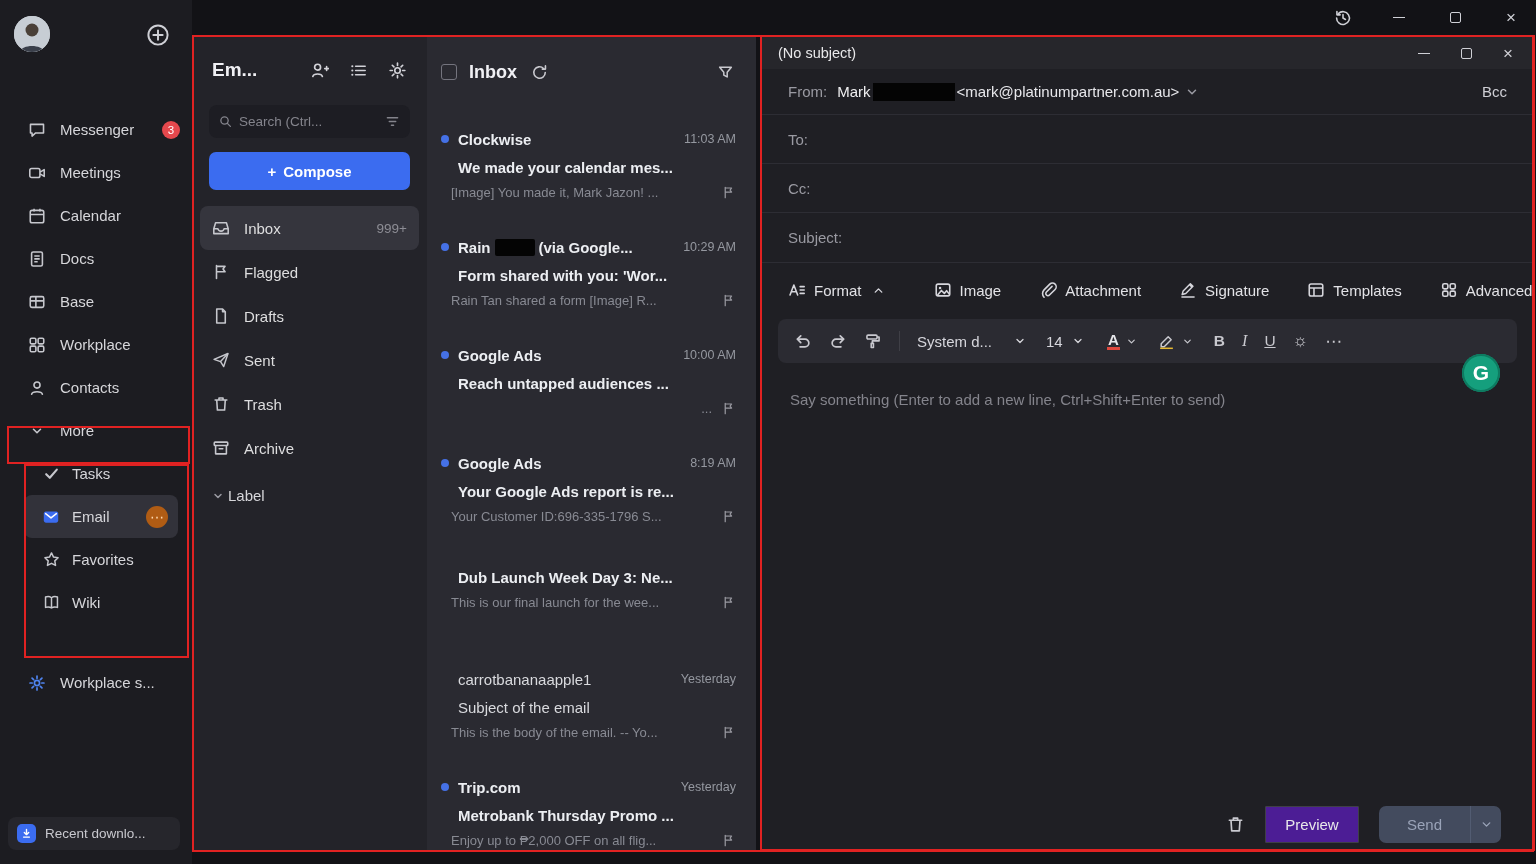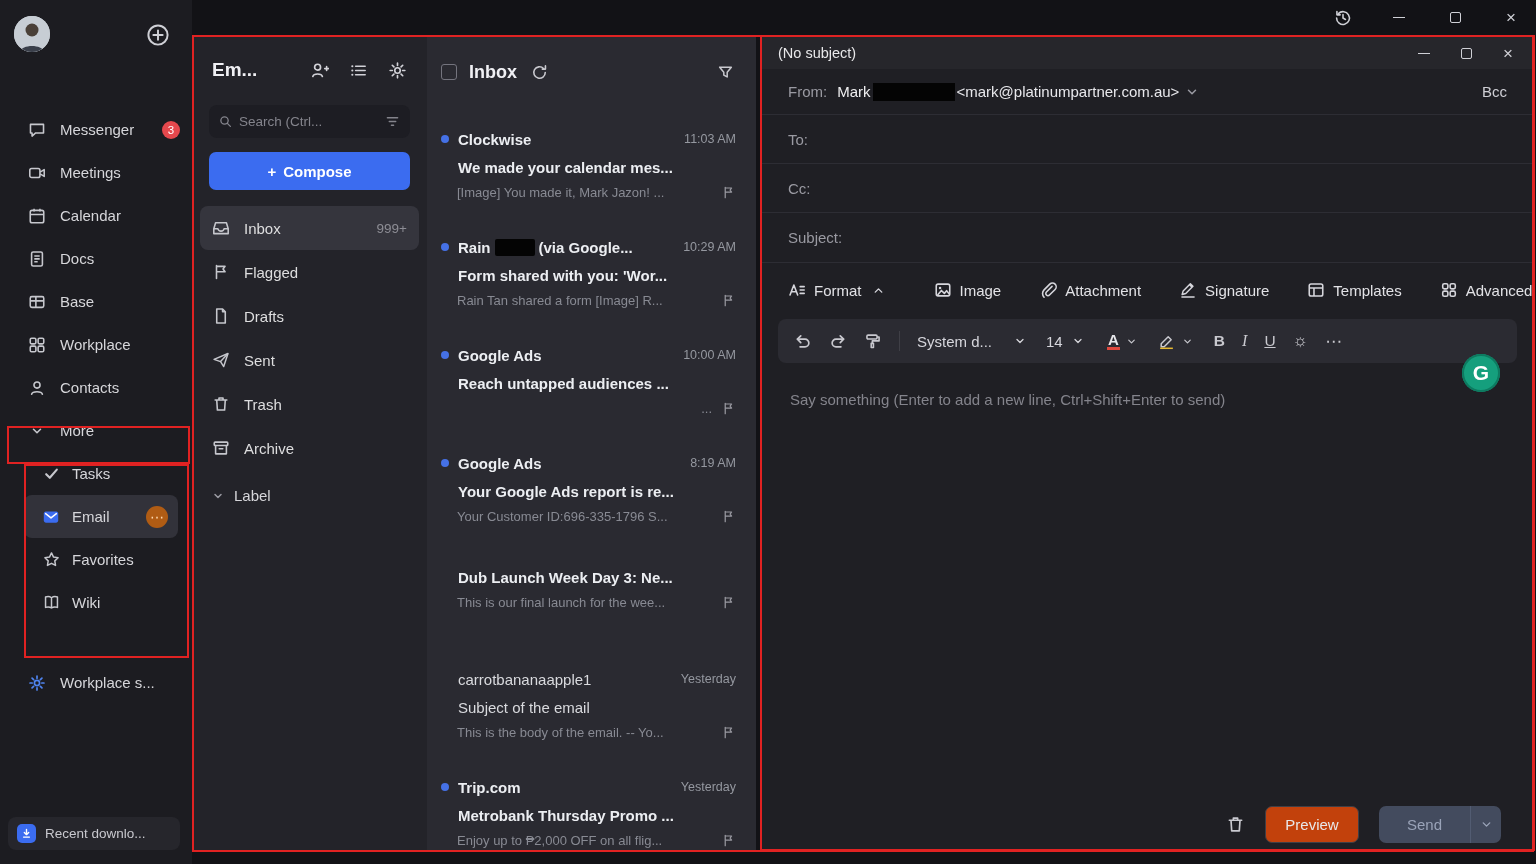--- a/index.html
+++ b/index.html
@@ -42,41 +42,41 @@
   .ep-icons .ic { width:19px; height:19px; }
   .ep-search { margin:14px 17px 0; height:33px; background:#1d1d23; border-radius:8px; display:flex; align-items:center; padding:0 10px; gap:7px; color:#84848c; }
   .ep-search input { flex:1; min-width:0; background:transparent; border:none; outline:none; color:#b9b9c0; font-size:13.5px; font-family:inherit; }
   .ep-search input::placeholder { color:#84848c; }
   .compose-btn { margin:14px 17px 0; height:38px; background:#3b6cf0; border-radius:7px; display:flex; align-items:center; justify-content:center; gap:7px; color:#fff; font-size:15px; font-weight:600; cursor:default; }
   .folders { margin-top:16px; }
   .folder { height:44px; margin:0 8px; padding:0 12px; border-radius:8px; display:flex; align-items:center; color:#dededf; font-size:15px; }
   .folder .ic { width:18px; height:18px; margin-right:14px; color:#c6c7cd; }
   .folder.sel { background:#35353d; }
   .fcount { margin-left:auto; color:#8d8d95; font-size:13.5px; }
-  .label-row { margin-top:17px; padding:0 20px; display:flex; align-items:center; gap:10px; color:#d6d6da; font-size:15px; }
+  .label-row { margin-top:17px; padding:0 20px; display:flex; align-items:center; gap:4px; color:#d6d6da; font-size:15px; }
   .label-row .ic { color:#9a9aa2; }
 
   
   .inbox-list { position:absolute; left:427px; top:35px; width:329px; height:816px; background:#2a2a31; overflow:hidden; z-index:2; }
   .il-header { height:56px; display:flex; align-items:center; padding:18px 22px 0 14px; }
   .il-check { width:16px; height:16px; border:1.6px solid #74747e; border-radius:3px; margin-right:12px; }
   .il-title { font-size:18px; font-weight:bold; color:#f0f0f4; }
   .il-header .refresh { margin-left:14px; color:#c9c9cf; width:17px; height:17px; }
   .il-header .funnel { margin-left:auto; color:#c9c9cf; width:17px; height:17px; }
   .mails { margin-top:27px; }
   .mrow { height:108px; padding:10px 20px 0 14px; overflow:hidden; }
   .l1 { height:22px; display:flex; align-items:center; overflow:hidden; }
   .udot { width:8px; height:8px; border-radius:50%; background:#4571e6; margin-right:9px; flex:none; }
   .udot.hide { visibility:hidden; }
   .sname-wrap { flex:1; display:flex; align-items:center; overflow:hidden; white-space:nowrap; }
   .sender { font-size:15px; font-weight:bold; color:#eceef2; overflow:hidden; text-overflow:ellipsis; white-space:nowrap; }
   .redact { display:inline-block; height:17px; background:#040404; border-radius:2px; margin:0 4px; flex:none; }
   .time { margin-left:10px; flex:none; font-size:12.5px; color:#9598a0; }
   .l2 { margin:9px 0 0 17px; font-size:15px; font-weight:bold; color:#eceef2; white-space:nowrap; overflow:hidden; text-overflow:ellipsis; }
-  .l3 { margin:8px 0 0 16px; display:flex; align-items:center; }
+  .l3 { margin:8px 0 0 10px; display:flex; align-items:center; }
   .prev { flex:1; font-size:13px; color:#888a93; white-space:nowrap; overflow:hidden; text-overflow:ellipsis; }
   .prev.alignr { text-align:right; }
   .flag { width:16px; height:16px; margin-left:8px; color:#9a9aa2; }
 
   
   .compose { position:absolute; left:760px; top:35px; width:775px; height:816px; background:#1f1f24; border:2px solid #e02222; z-index:5; }
   .c-titlebar { height:32px; background:#26262b; display:flex; align-items:center; padding-left:16px; font-size:14.5px; color:#e8e8ea; }
   .c-controls { margin-left:auto; display:flex; align-items:center; gap:8px; padding-right:8px; color:#d0d0d6; }
   .c-controls .tb-btn { width:34px; height:28px; }
   .c-row { display:flex; align-items:center; padding:0 26px; border-bottom:1px solid #2d2d34; font-size:15px; color:#9a9aa2; }
@@ -99,21 +99,21 @@
   .a-color { font-size:15px; font-weight:bold; color:#e6e6ea; border-bottom:3px solid #e0483e; line-height:1.05; padding:0 1px; }
   .glyph-b { font-weight:bold; font-size:15.5px; }
   .glyph-i { font-style:italic; font-family:"Liberation Serif", serif; font-size:16px; }
   .glyph-u { text-decoration:underline; font-size:15.5px; }
   .glyph-sun { font-size:17px; }
   .glyph-dots { font-size:17px; letter-spacing:1px; }
   .c-body { padding:28px 28px; font-size:15px; color:#84848c; }
   .grammarly { position:absolute; right:33px; top:317px; width:38px; height:38px; border-radius:50%; background:#159f7d; color:#fff; display:flex; align-items:center; justify-content:center; font-size:21px; font-weight:bold; box-shadow:0 0 0 2px #0d7a60 inset; }
   .c-footer { position:absolute; right:32px; bottom:6px; display:flex; align-items:center; gap:20px; }
   .c-footer .trash { width:19px; height:19px; color:#c9c9cf; }
-  .btn-preview { width:94px; height:37px; background:#c2410c; border:1px solid #3f3f46; border-radius:7px; display:flex; align-items:center; justify-content:center; font-size:15px; color:#e8e8ea; }
+  .btn-preview { width:94px; height:37px; background:#4c1d95; border:1px solid #3f3f46; border-radius:1px; display:flex; align-items:center; justify-content:center; font-size:15px; color:#e8e8ea; }
   .btn-send { width:122px; height:37px; background:#434b5e; border-radius:7px; display:flex; align-items:stretch; color:#9aa3b8; font-size:15px; overflow:hidden; }
   .send-main { flex:1; display:flex; align-items:center; justify-content:center; }
   .send-div { width:1px; background:#525c72; }
   .send-arrow { width:30px; display:flex; align-items:center; justify-content:center; color:#9aa3b8; }
 
   
   .anno { position:absolute; border:2px solid #e02222; pointer-events:none; z-index:90; }
   .anno-module { left:192px; top:35px; width:1342px; height:817px; }
   .anno-more { left:7px; top:426px; width:183px; height:38px; }
   .anno-sub { left:24px; top:464px; width:165px; height:194px; }

